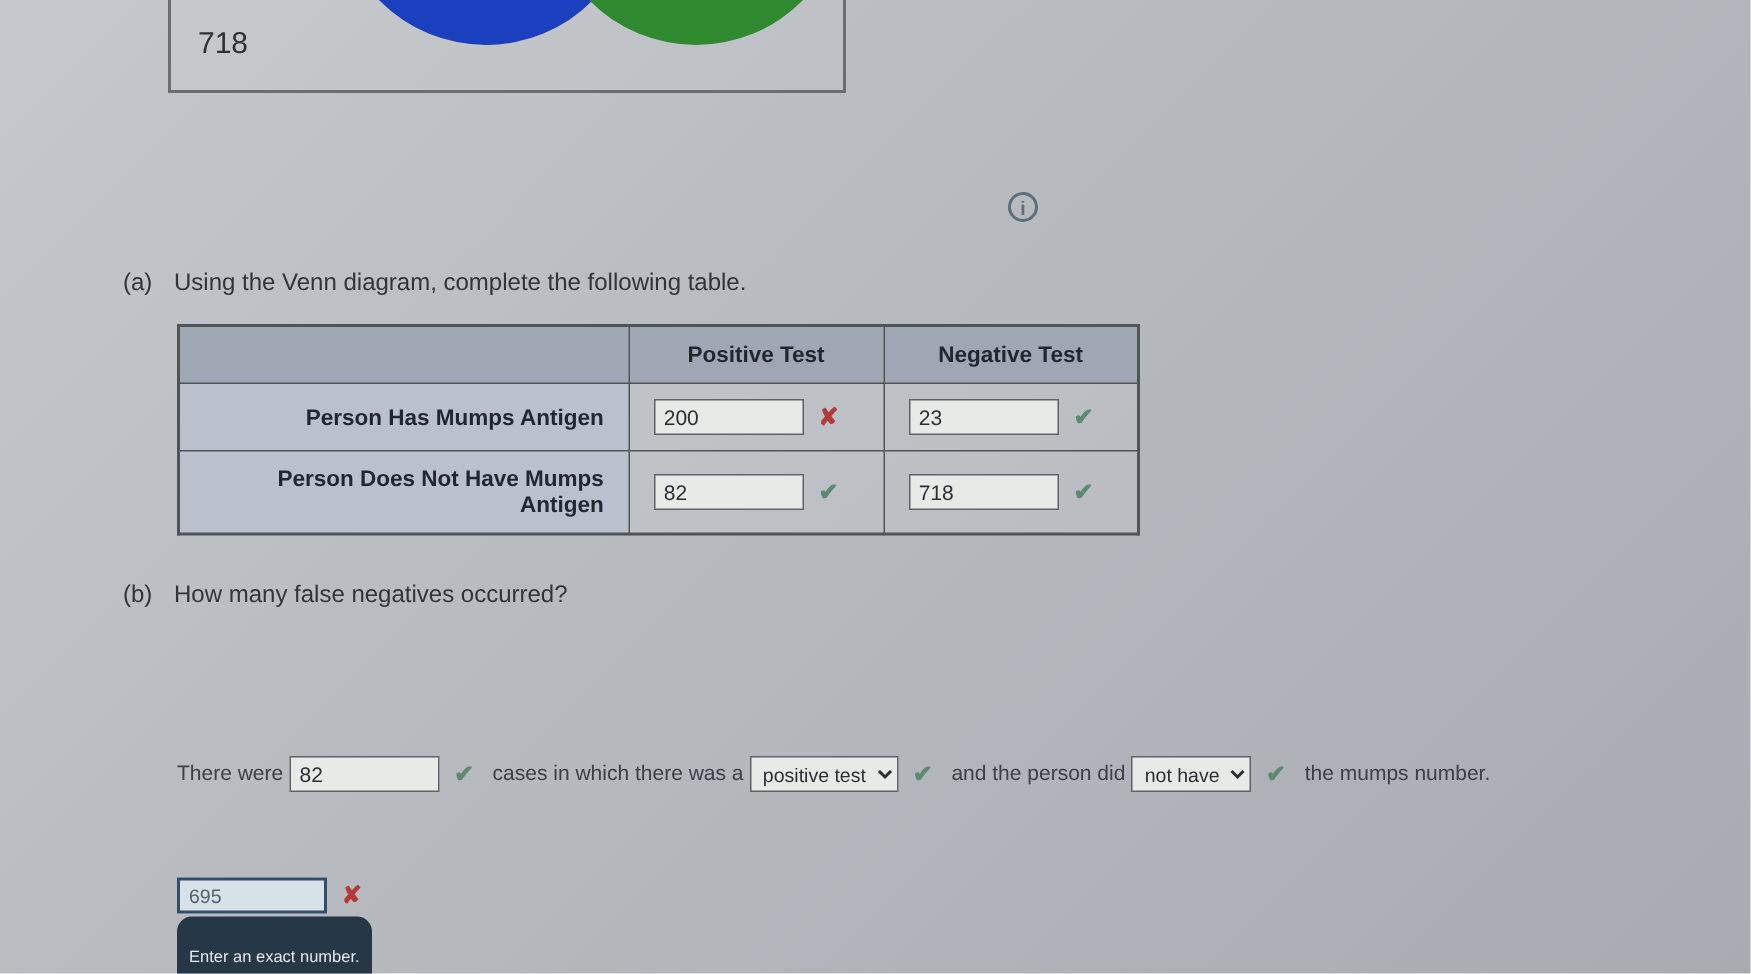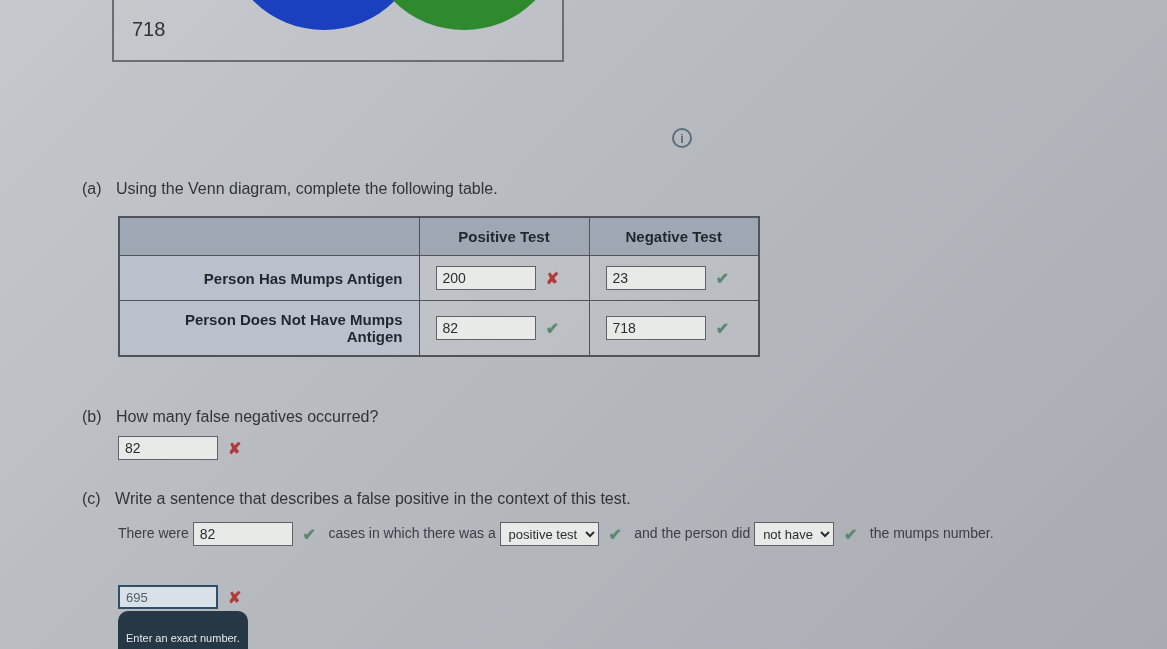--- a/index.html
+++ b/index.html
@@ -59,21 +59,21 @@
     text-align: center;
     line-height: 18px;
   }
   .part {
     position: absolute;
     left: 82px;
   }
   .label-letter { font-weight: normal; margin-right: 10px; }
   .prompt-text { font-size: 16px; color: #2f3539; }
   .part-a { top: 180px; }
-  .part-b { top: 408px; }
+  .part-b { top: 388px; }
   .part-c { top: 490px; }
   .part-d { top: 575px; }
   table.quiz {
     margin-top: 18px;
     margin-left: 36px;
     border-collapse: collapse;
     border: 2px solid #4f5459;
   }
   table.quiz th, table.quiz td {
     border: 1.5px solid #4f5459;
@@ -193,31 +193,23 @@
     </tr>
   </tbody>
     </table>
 </div>
 
 <div class="part part-b">
   <span class="prompt-text">
     <span class="label-letter">(b)</span>
     <span>How many false negatives occurred?</span>
   </span>
-  <div class="sub-row">
-    <input class="ans-input" value="82" style="">
-    <span class="mark wrong">✘</span>
-  </div>
 </div>
 
 <div class="part part-c">
-  <span class="prompt-text">
-    <span class="label-letter">(c)</span>
-    <span>Write a sentence that describes a false positive in the context of this test.</span>
-  </span>
   <div class="sentence-row">
     <span>There were</span>
     <input class="inline-input" value="82" style="">
     <span class="mark correct">✔</span>
     &nbsp;<span>cases in which there was a</span>
     <select class="inline-select"><option>positive test</option></select>
     <span class="mark correct">✔</span>
     &nbsp;<span>and the person did</span>
     <select class="inline-select"><option>not have</option></select>
     <span class="mark correct">✔</span>

